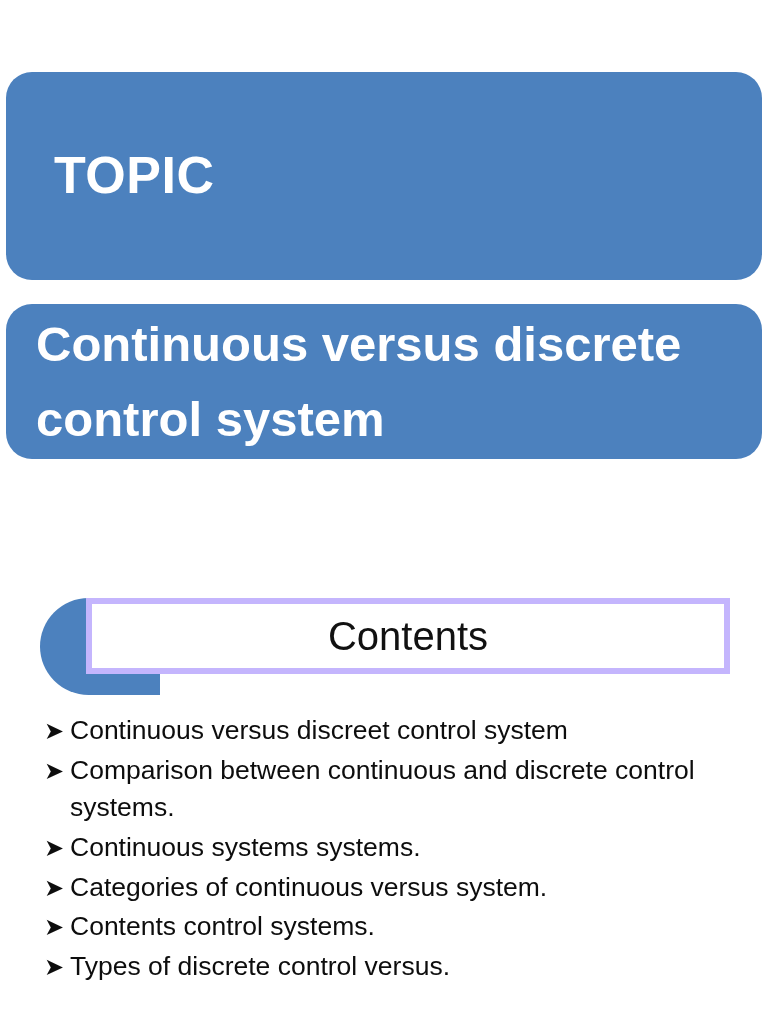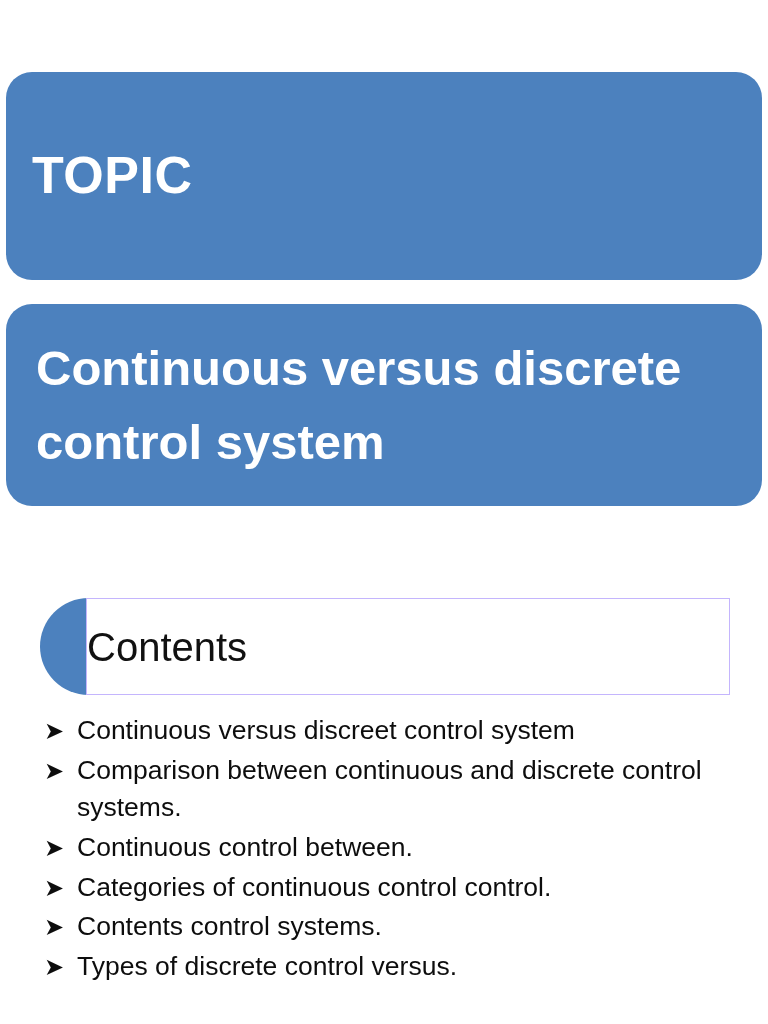--- a/index.html
+++ b/index.html
@@ -31,36 +31,36 @@
     display: flex;
     align-items: center;
     box-sizing: border-box;
   }
 
   .banner-topic {
     left: 6px;
     top: 72px;
     width: 756px;
     height: 208px;
-    padding-left: 26px;
+    padding-left: 48px;
   }
 
   .banner-topic .banner-text {
     color: #ffffff;
     font-size: 52px;
     font-weight: bold;
     letter-spacing: 0.5px;
     line-height: 1.1;
   }
 
   .banner-title {
     left: 6px;
     top: 304px;
     width: 756px;
-    height: 202px;
+    height: 155px;
     padding-left: 30px;
     padding-right: 10px;
   }
 
   .banner-title .banner-text {
     color: #ffffff;
     font-size: 49px;
     font-weight: bold;
     line-height: 1.52;
   }
@@ -82,27 +82,27 @@
     height: 97px;
     background: #4c81be;
     border-radius: 49px 0 0 49px;
   }
 
   .contents-box {
     position: absolute;
     left: 46px;
     top: 0;
     width: 644px;
-    height: 97px;
+    height: 76px;
     background: #ffffff;
-    border: 1px solid #c4b5fd;
+    border: 6px solid #c4b5fd;
     box-sizing: border-box;
     display: flex;
     align-items: center;
-    justify-content: flex-start;
+    justify-content: center;
   }
 
   .contents-box .contents-text {
     color: #111111;
     font-size: 40px;
     font-weight: normal;
     line-height: 1;
   }
 
   .contents-list {
@@ -125,21 +125,20 @@
     flex: 0 0 auto;
     width: 26px;
     color: #0d0d0d;
     font-size: 24px;
     line-height: 1.55;
   }
 
   .item-text {
     flex: 1 1 auto;
     padding-right: 20px;
-    margin-left: 7px;
   }
 </style>
 </head>
 <body>
 
 <div class="slide">
 
   <div class="banner banner-topic">
     <span class="banner-text">TOPIC</span>
   </div>
@@ -162,26 +161,26 @@
       <span class="item-text">Continuous versus discreet control system</span>
     </div>
 
     <div class="contents-item">
       <span class="bullet-icon">➤</span>
       <span class="item-text">Comparison between continuous and discrete control systems.</span>
     </div>
 
     <div class="contents-item">
       <span class="bullet-icon">➤</span>
-      <span class="item-text">Continuous control between.</span>
+      <span class="item-text">Continuous systems systems.</span>
     </div>
 
     <div class="contents-item">
       <span class="bullet-icon">➤</span>
-      <span class="item-text">Categories of continuous control control.</span>
+      <span class="item-text">Categories of continuous versus system.</span>
     </div>
 
     <div class="contents-item">
       <span class="bullet-icon">➤</span>
       <span class="item-text">Contents control systems.</span>
     </div>
 
     <div class="contents-item">
       <span class="bullet-icon">➤</span>
       <span class="item-text">Types of discrete control versus.</span>

